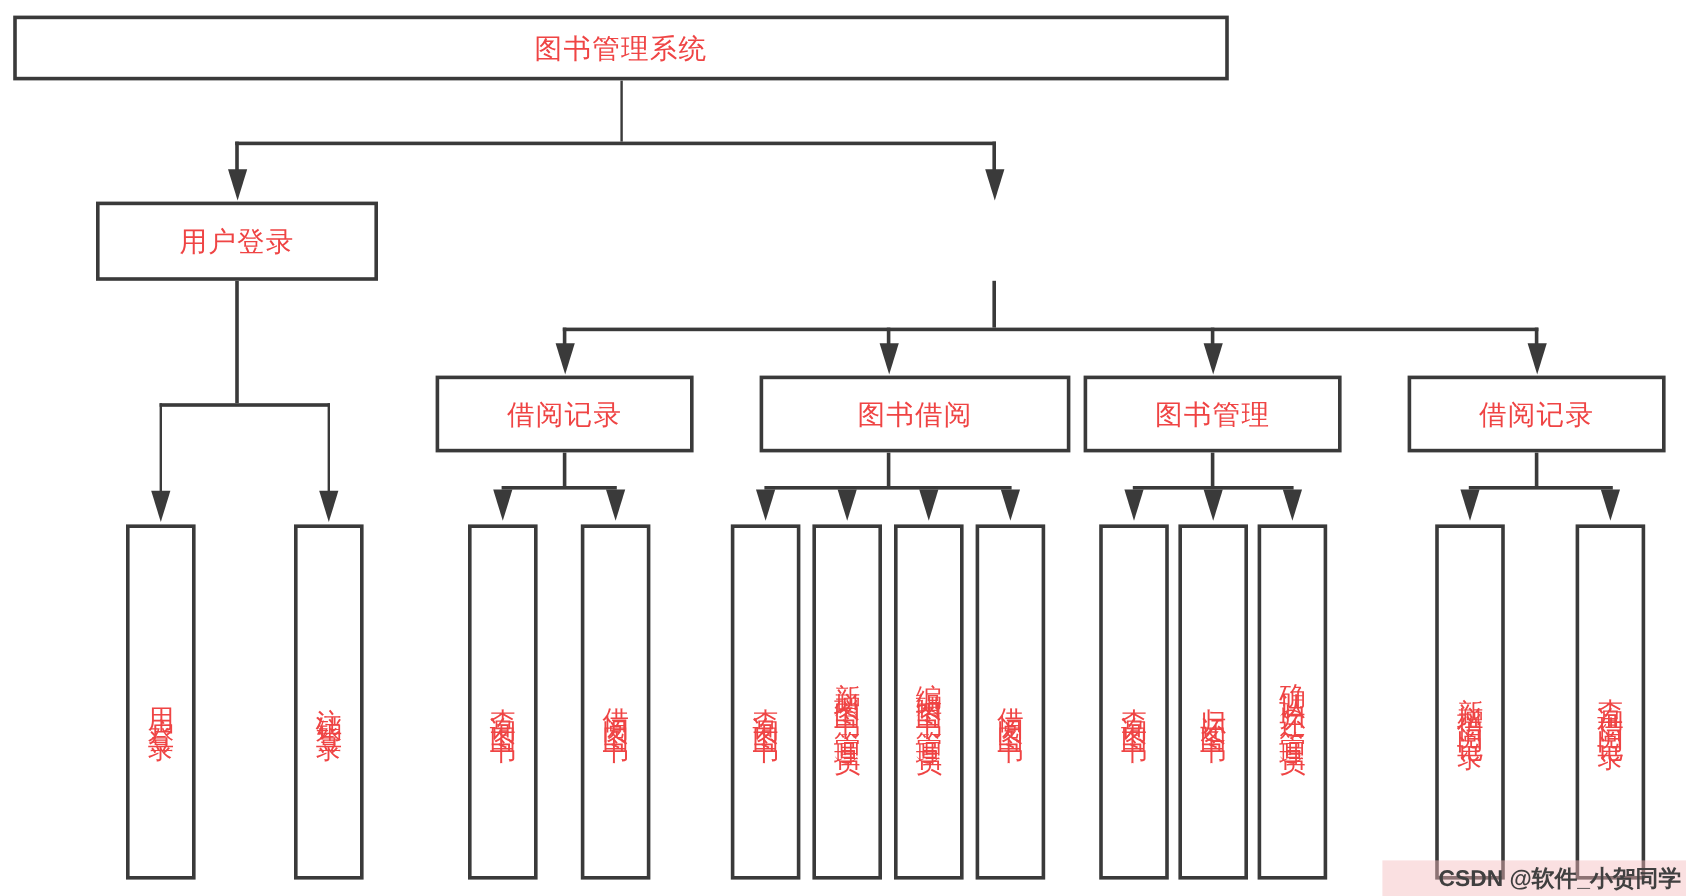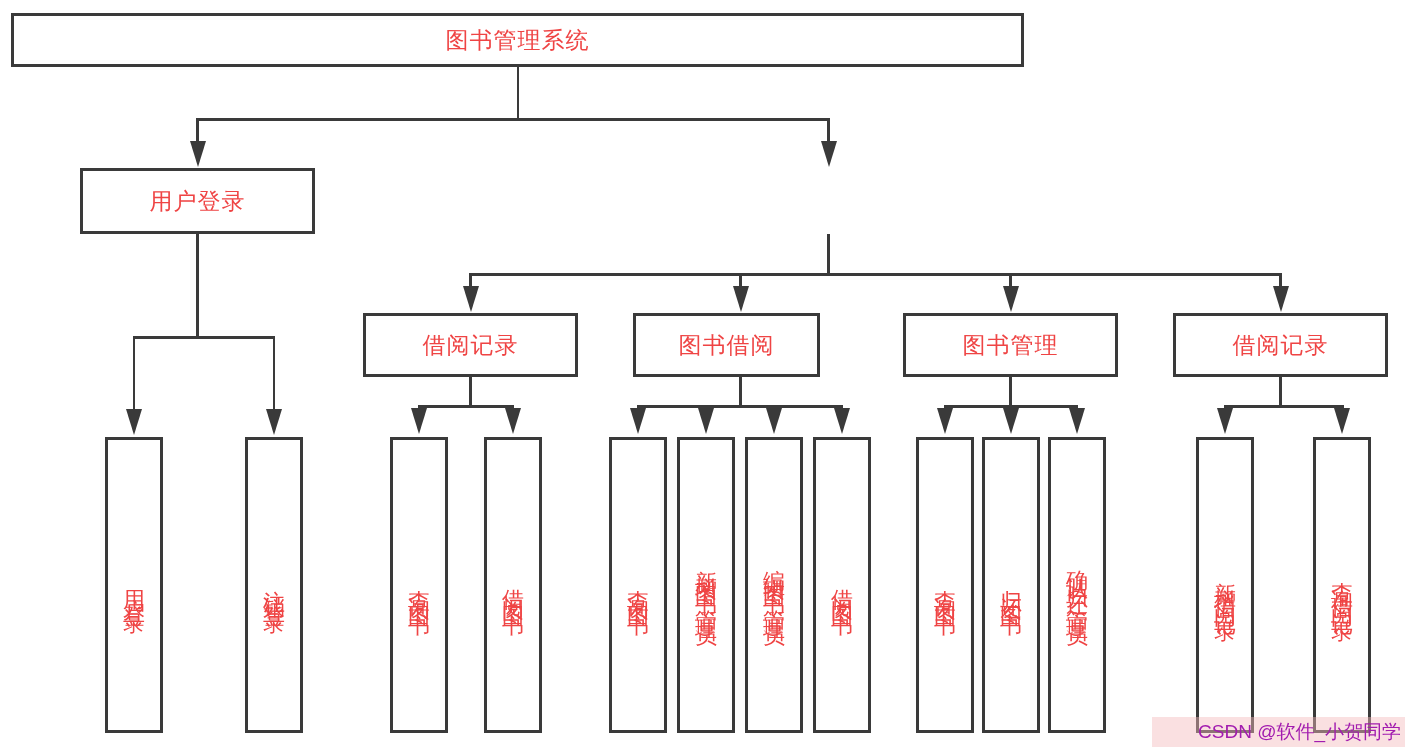--- a/index.html
+++ b/index.html
@@ -56,23 +56,24 @@
     height: 30px;
     display: flex;
     align-items: center;
     justify-content: flex-end;
     padding-right: 4px;
     box-sizing: border-box;
     background: rgba(244, 186, 189, 0.45);
     z-index: 6;
   }
   .watermark span {
-    color: #a21caf;
+    color: #404040;
     font-size: 19px;
     white-space: nowrap;
+    font-weight: bold;
   }
 </style>
 </head>
 <body>
 
 <div class="canvas">
 
   <div class="box" style="left:11px; top:13px; width:1013px; height:54px;">
     <span>图书管理系统</span>
   </div>
@@ -102,21 +103,21 @@
   <div class="vline" style="left:739.25px;  top:273px; height:16px;"></div>
   <div class="arrow" style="left:732.5px;  top:286px;"></div>
   <div class="vline" style="left:1009.25px; top:273px; height:16px;"></div>
   <div class="arrow" style="left:1002.5px; top:286px;"></div>
   <div class="vline" style="left:1279.25px; top:273px; height:16px;"></div>
   <div class="arrow" style="left:1272.5px; top:286px;"></div>
 
   <div class="box" style="left:363px; top:313px; width:215px; height:64px;">
     <span>借阅记录</span>
   </div>
-  <div class="box" style="left:633px; top:313px; width:187px; height:64px;">
+  <div class="box" style="left:633px; top:313px; width:259px; height:64px;">
     <span>图书借阅</span>
   </div>
   <div class="box" style="left:903px; top:313px; width:215px; height:64px;">
     <span>图书管理</span>
   </div>
   <div class="box" style="left:1173px; top:313px; width:215px; height:64px;">
     <span>借阅记录</span>
   </div>
 
   <div class="vline" style="left:469.25px; top:377px; height:28px;"></div>

